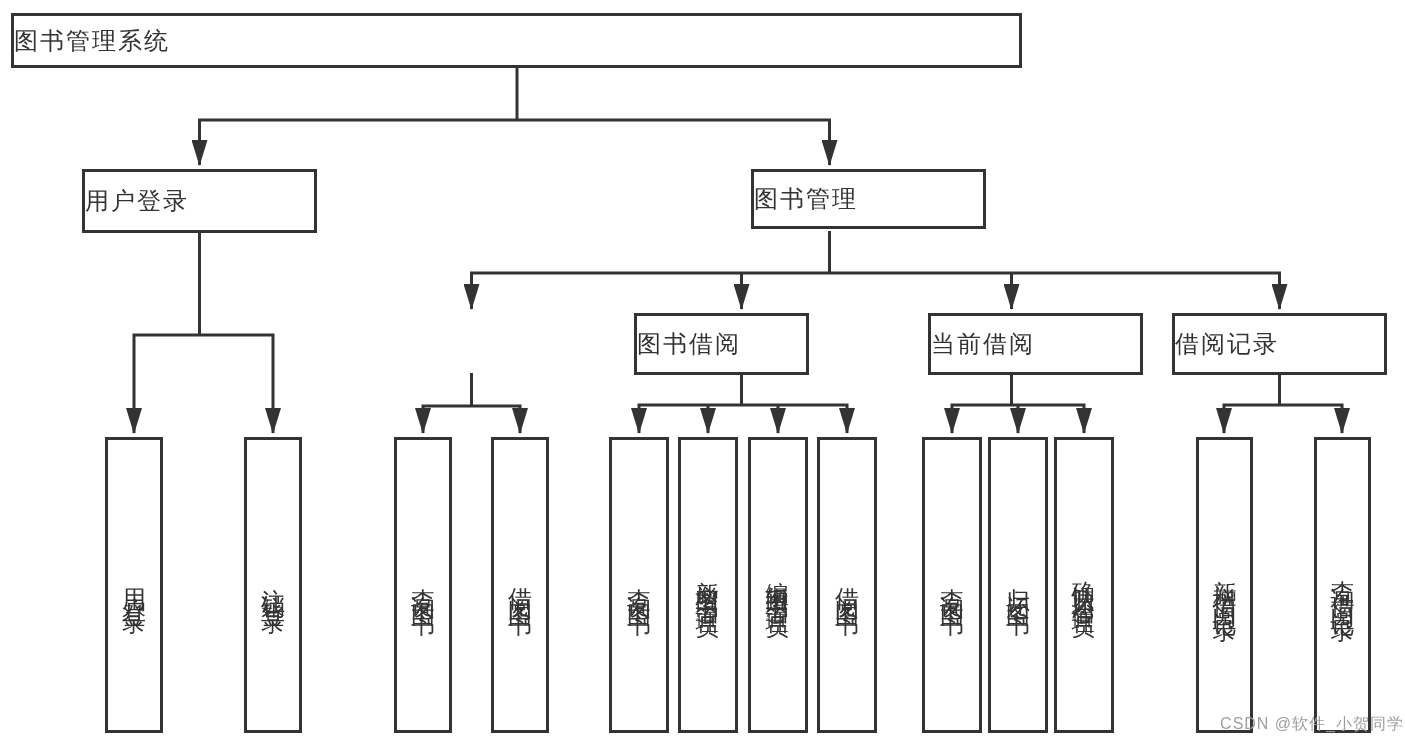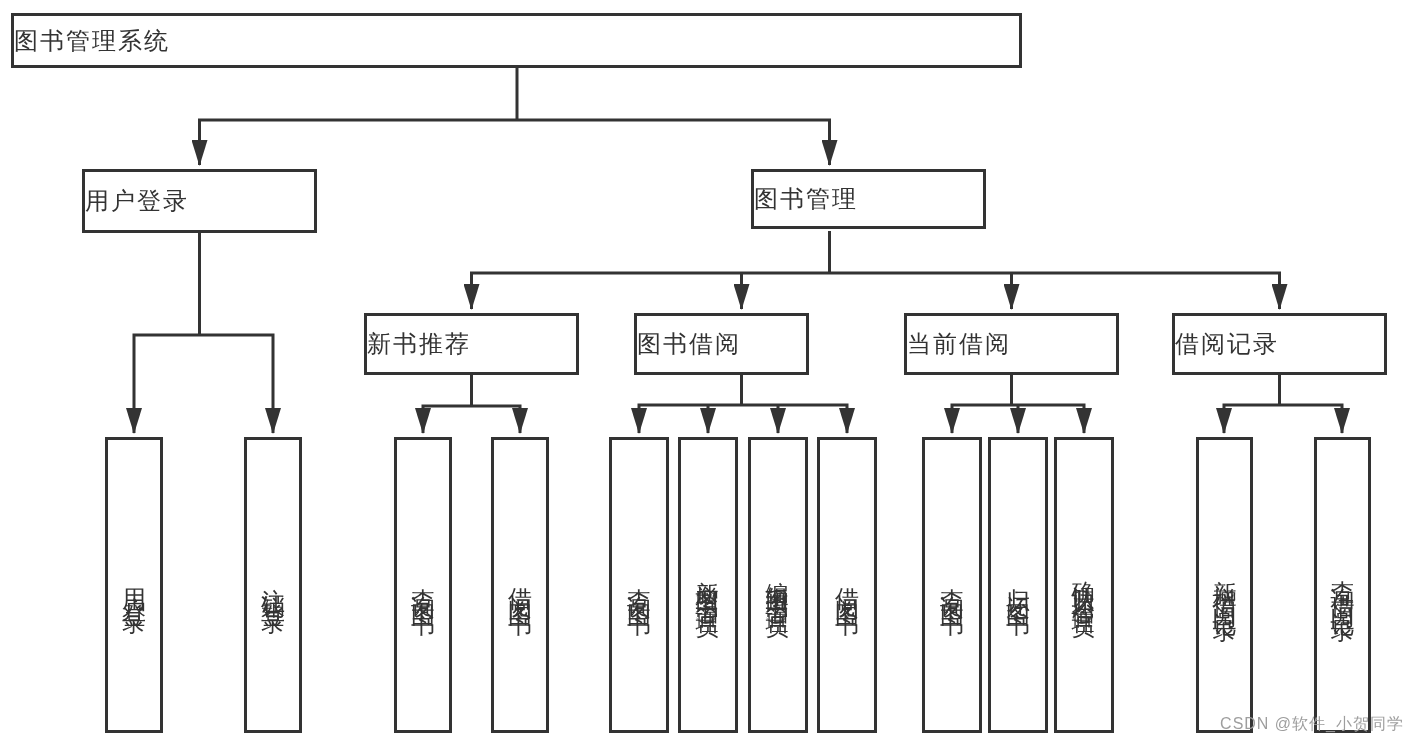--- a/index.html
+++ b/index.html
@@ -122,27 +122,24 @@
     <span>图书管理系统</span>
   </div>
 
   <div class="hbox" style="left:82px; top:169px; width:235px; height:64px;">
     <span>用户登录</span>
   </div>
   <div class="hbox" style="left:712px; top:169px; width:235px; height:60px;margin-left:39px;">
     <span>图书管理</span>
   </div>
 
-  <div class="hbox" style="left:364px; top:313px; width:215px; height:62px;">
-    <span>新书推荐</span>
-  </div>
   <div class="hbox" style="left:634px; top:313px; width:175px; height:62px;">
     <span>图书借阅</span>
   </div>
-  <div class="hbox" style="left:904px; top:313px; width:215px; height:62px;">
+  <div class="hbox" style="left:928px; top:313px; width:215px; height:62px;">
     <span>当前借阅</span>
   </div>
   <div class="hbox" style="left:1172px; top:313px; width:215px; height:62px;">
     <span>借阅记录</span>
   </div>
 
   <div class="vbox" style="left:105px; width:58px;">
     <span class="vtext">用户登录</span>
   </div>
   <div class="vbox" style="left:244px; width:58px;">

